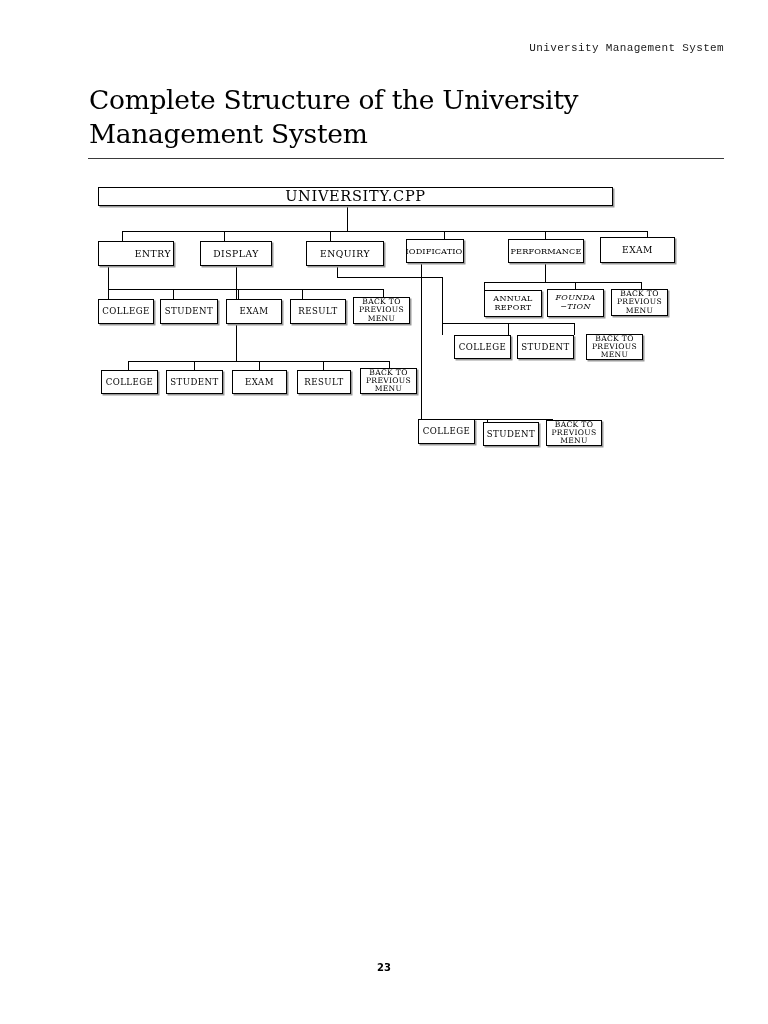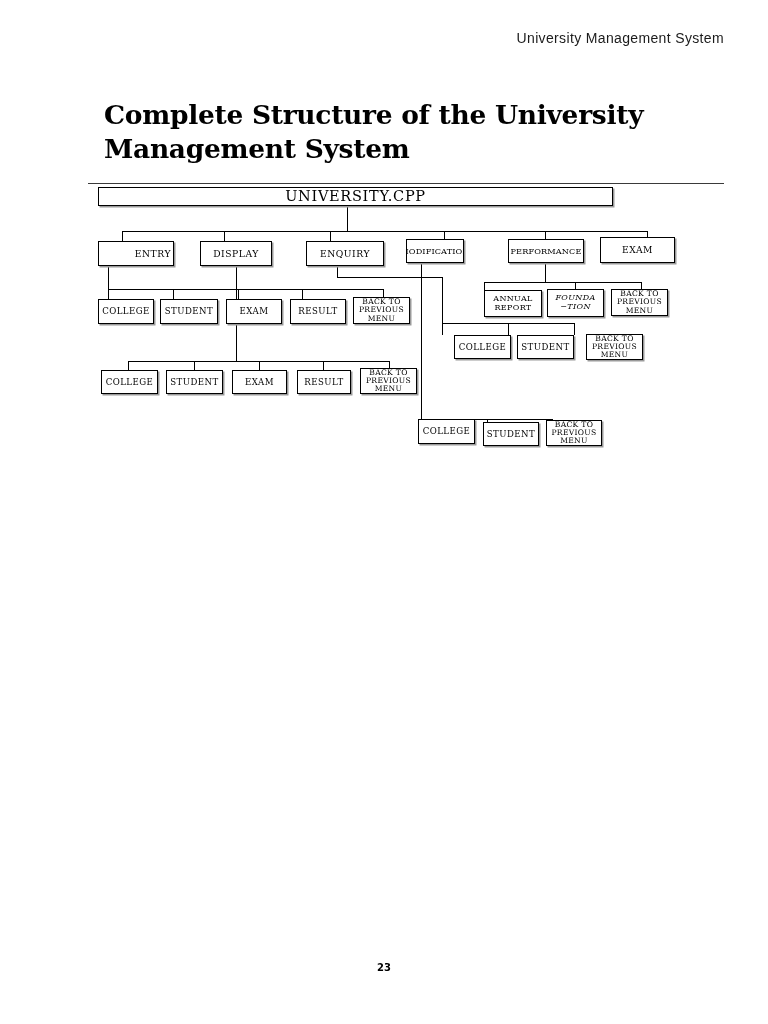--- a/index.html
+++ b/index.html
@@ -13,44 +13,44 @@
     height: 1024px;
     position: relative;
     font-family: "Liberation Serif", serif;
     color: #000000;
     overflow: hidden;
   }
 
   
   .page-header {
     position: absolute;
-    top: 30px;
+    top: 42px;
     right: 44px;
-    font-family: Liberation Sans, sans-serif;
-    font-size: 14px;
+    font-family: Liberation Mono, monospace;
+    font-size: 11px;
     letter-spacing: 0.35px;
     color: #1b1b1b;
     white-space: nowrap;
   }
 
   
   .title-block {
     position: absolute;
     left: 88px;
     top: 82px;
     width: 636px;
   }
   .doc-title {
     font-family: "DejaVu Serif", "Liberation Serif", serif;
-    font-weight: bold;
+    font-weight: normal;
     font-size: 26.5px;
     line-height: 1.3;
     letter-spacing: -0.3px;
     color: #000000;
-    margin: 16px;
+    margin: 1px;
   }
   .title-rule {
     margin-top: 6px;
     height: 1px;
     background: #3a3a3a;
     width: 100%;
   }
 
   
   .diagram {

